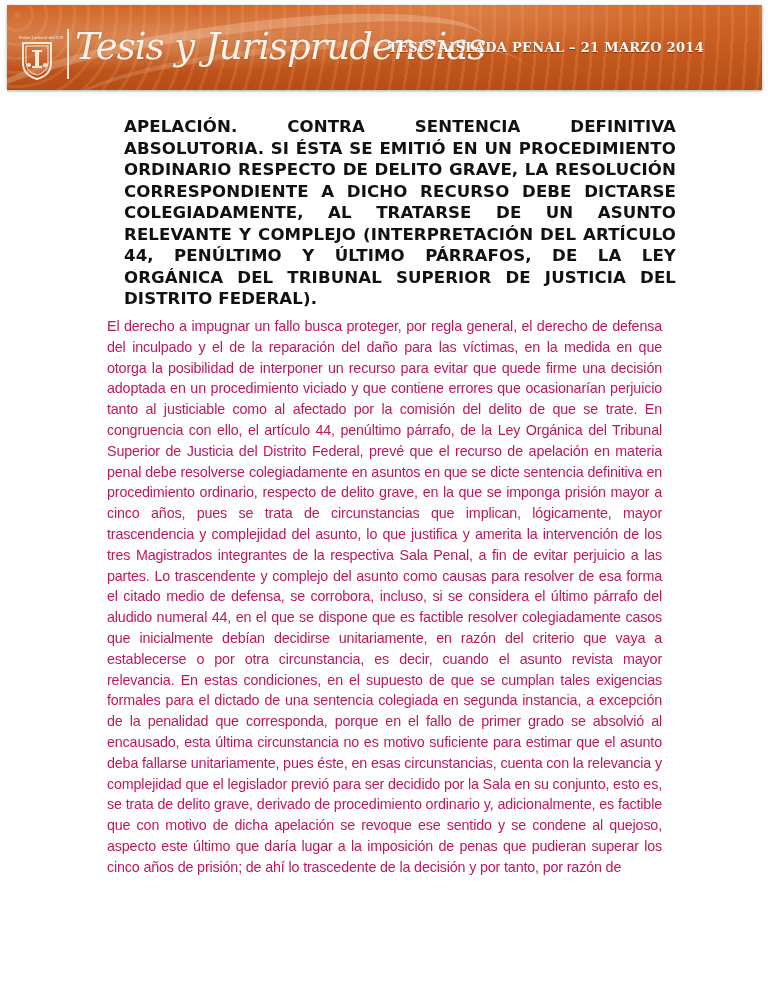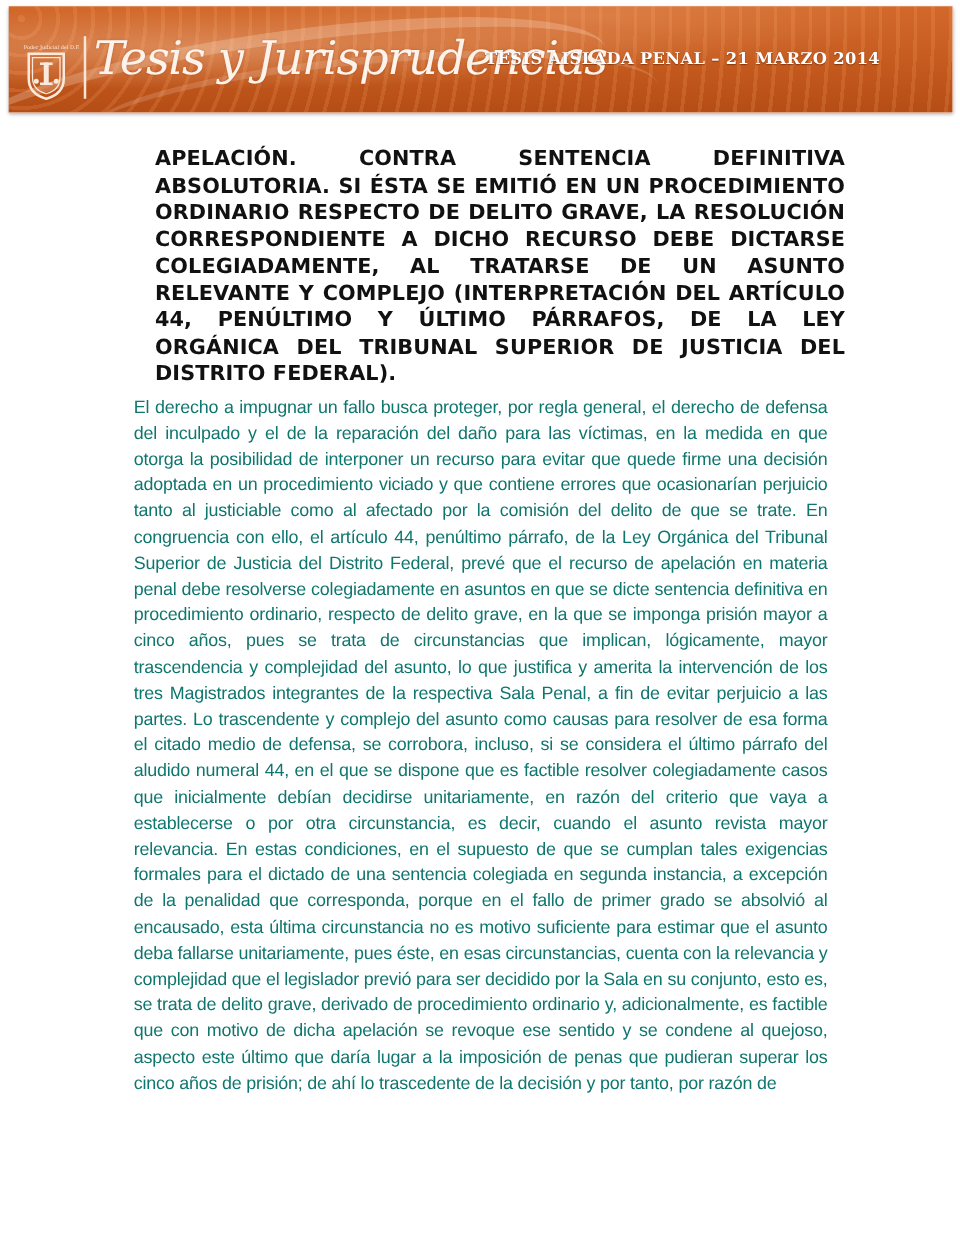--- a/index.html
+++ b/index.html
@@ -126,21 +126,21 @@
     }
     .doc-body {
       position: absolute;
       left: 107px;
       top: 316px;
       width: 555px;
       margin: 0;
       font-family: "Liberation Sans", sans-serif;
       font-size: 14.3px;
       line-height: 20.8px;
-      color: #0f766e;
+      color: #be185d;
       text-align: justify;
       letter-spacing: -0.15px;
     }
   </style>
 </head>
 <body>
 
 <div class="banner">
   <div class="wave"></div>
   <div class="wave2"></div>

